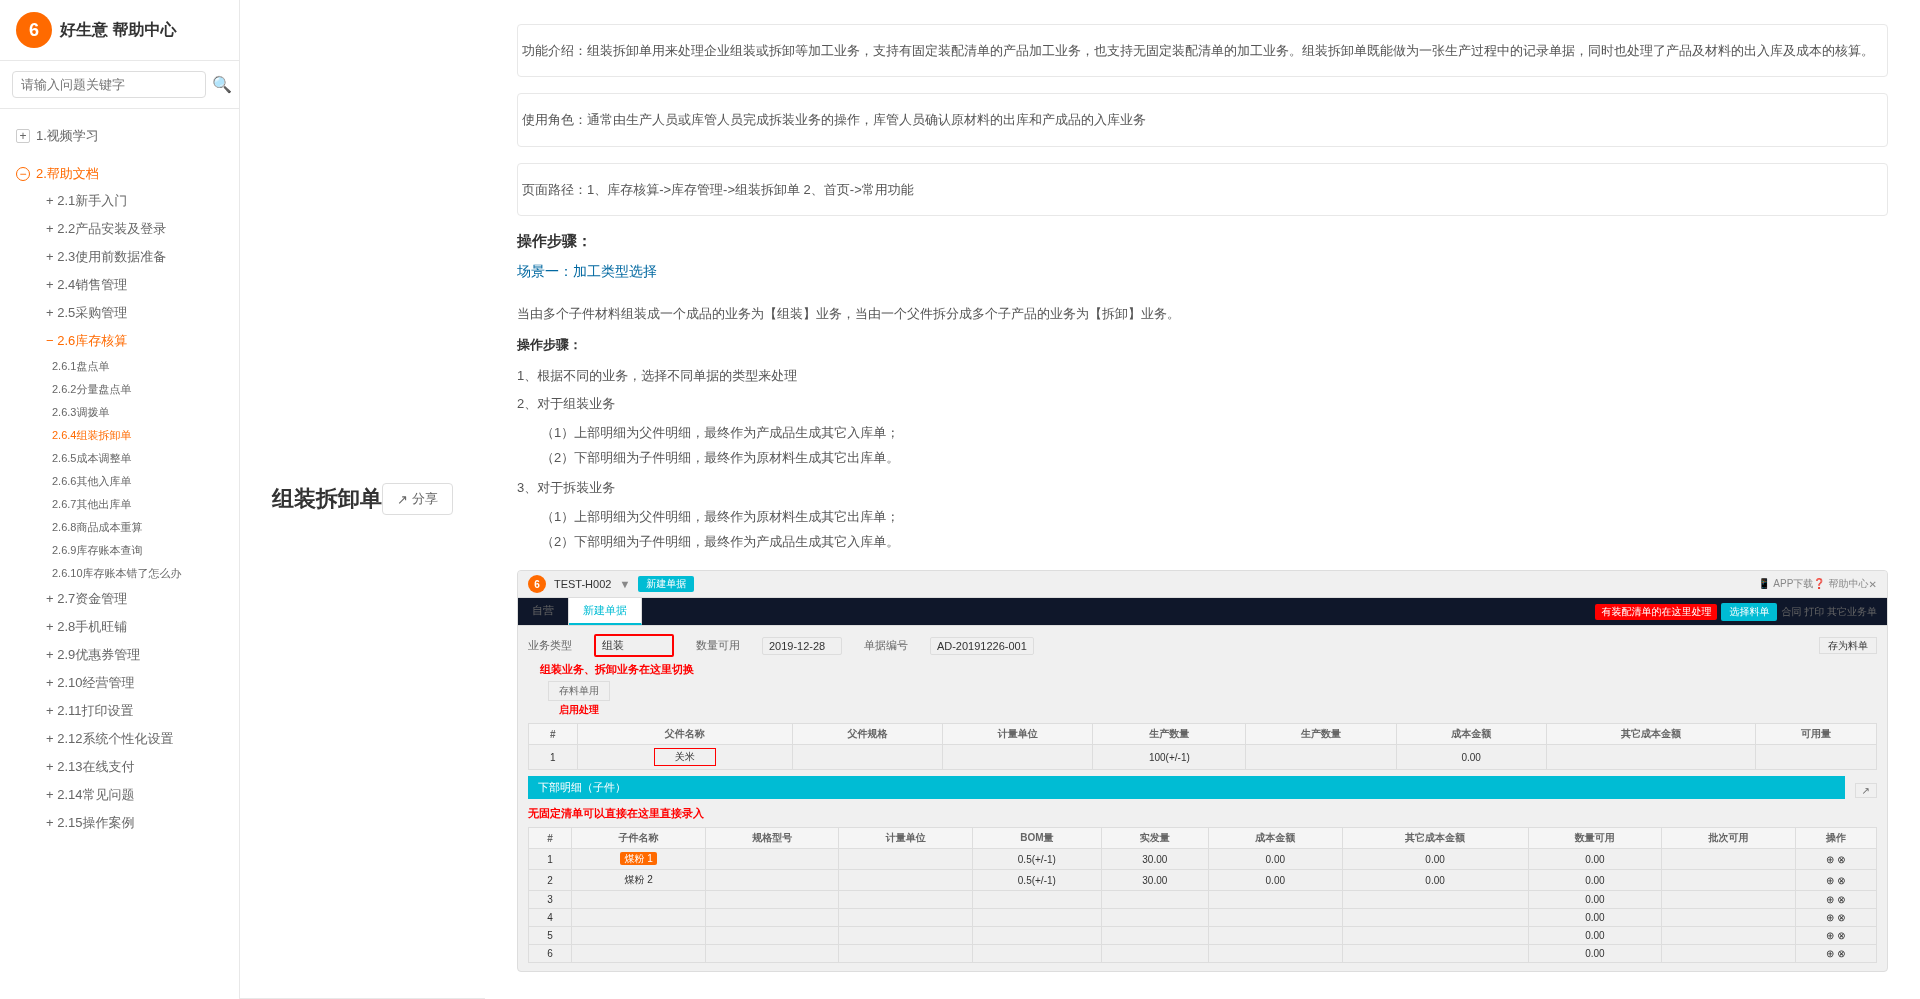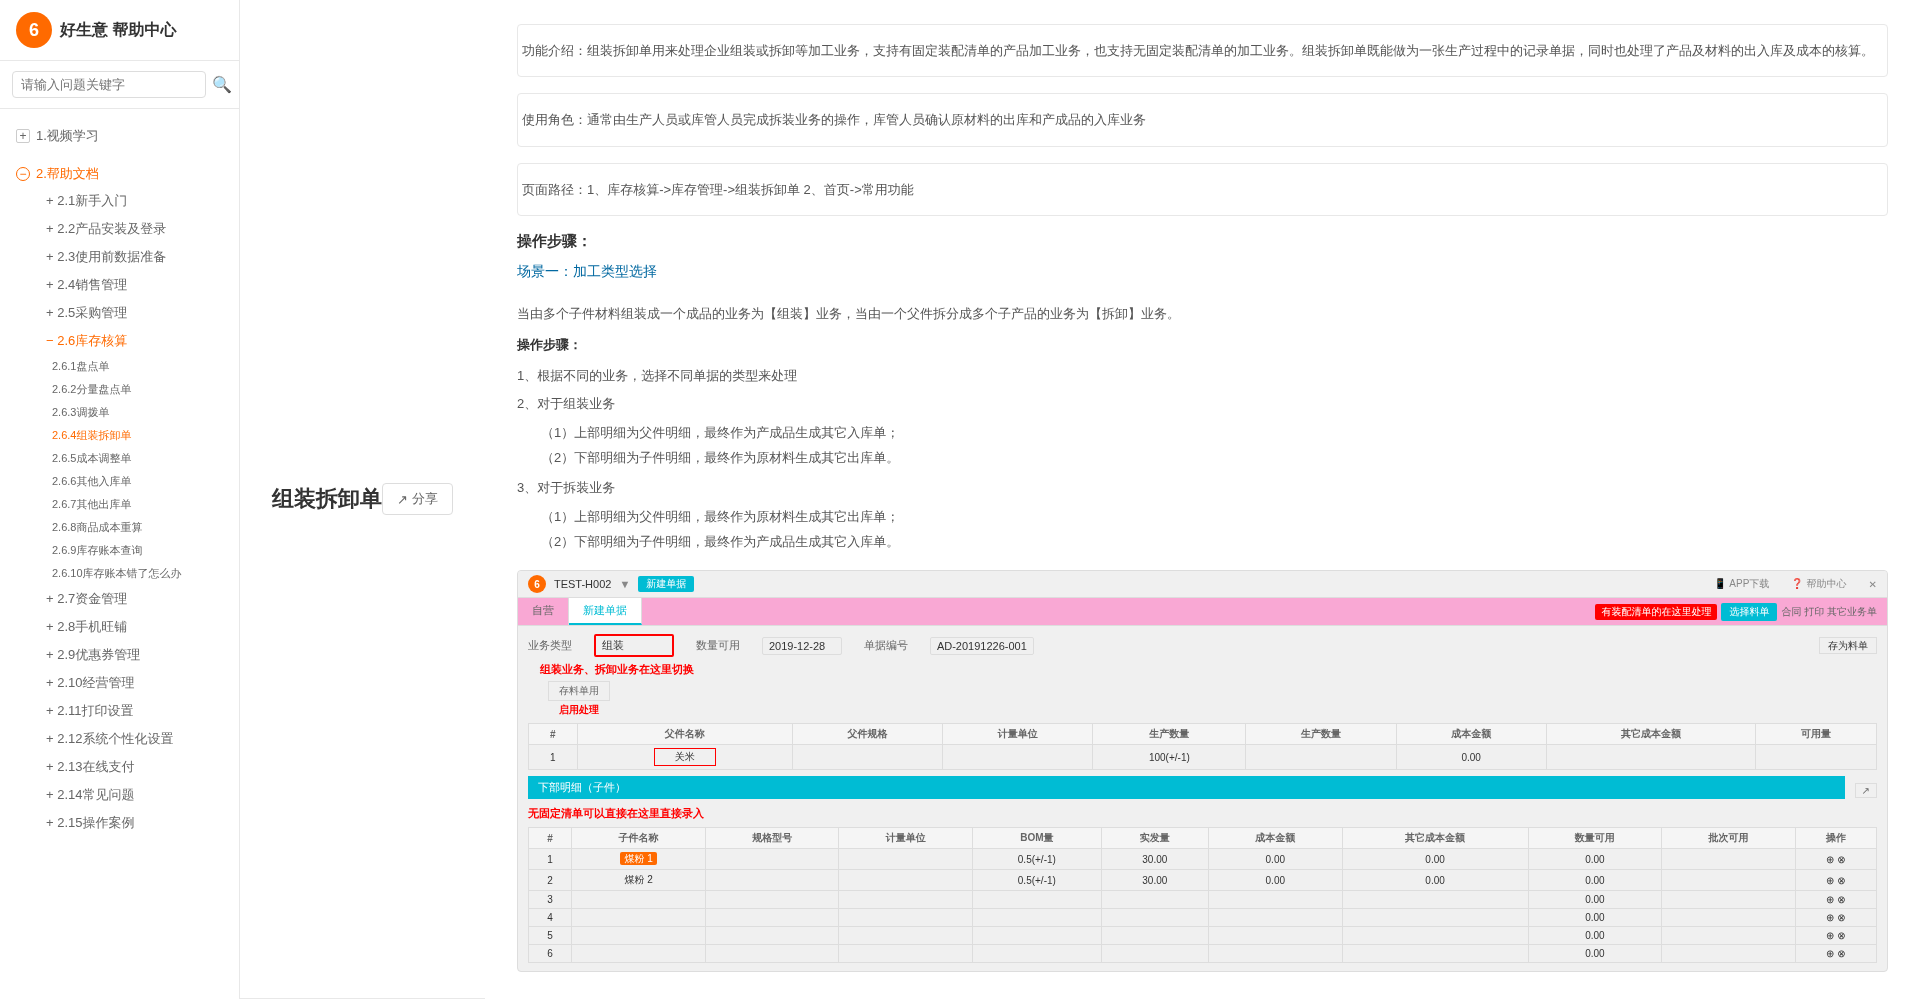--- a/index.html
+++ b/index.html
@@ -258,21 +258,21 @@
     }
     .mock-table td {
       border: 1px solid #ddd;
       padding: 3px 5px;
       text-align: center;
       color: #333;
     }
     .mock-nav-tabs {
       display: flex;
       border-bottom: 1px solid #ddd;
-      background: #f9a8d4;
+      background: #0f172a;
     }
     .mock-tab {
       padding: 5px 14px;
       font-size: 11px;
       border-right: 1px solid #ddd;
       cursor: pointer;
       color: #666;
     }
     .mock-tab.active {
       background: #fff;
@@ -463,21 +463,21 @@
     <div class="screenshot-container">
       <div class="inner-screenshot" style="position:relative;">
 
         <div style="background:#f0f0f0; border-bottom:1px solid #ddd; padding:4px 10px; display:flex; align-items:center; justify-content:space-between; font-size:11px;">
           <div style="display:flex;align-items:center;gap:8px;">
             <span style="background:#ff6a00;color:#fff;border-radius:50%;width:18px;height:18px;display:inline-flex;align-items:center;justify-content:center;font-size:10px;font-weight:bold;">6</span>
             <span>TEST-H002</span>
             <span style="color:#888;">▼</span>
             <span style="background:#00bcd4;color:#fff;padding:1px 8px;border-radius:2px;font-size:10px;">新建单据</span>
           </div>
-          <div style="display:flex;align-items:center;gap:22px;color:#888;font-size:10px;">
+          <div style="display:flex;align-items:center;gap:0;color:#888;font-size:10px;">
             <span>📱 <span>APP下载</span></span>
             <span>❓ <span>帮助中心</span></span>
             <span>✕</span>
           </div>
         </div>
 
         <div class="mock-nav-tabs">
           <div class="mock-tab">自营</div>
           <div class="mock-tab active">新建单据</div>
           <div style="flex:1;display:flex;align-items:center;justify-content:flex-end;padding-right:10px;gap:4px;">

